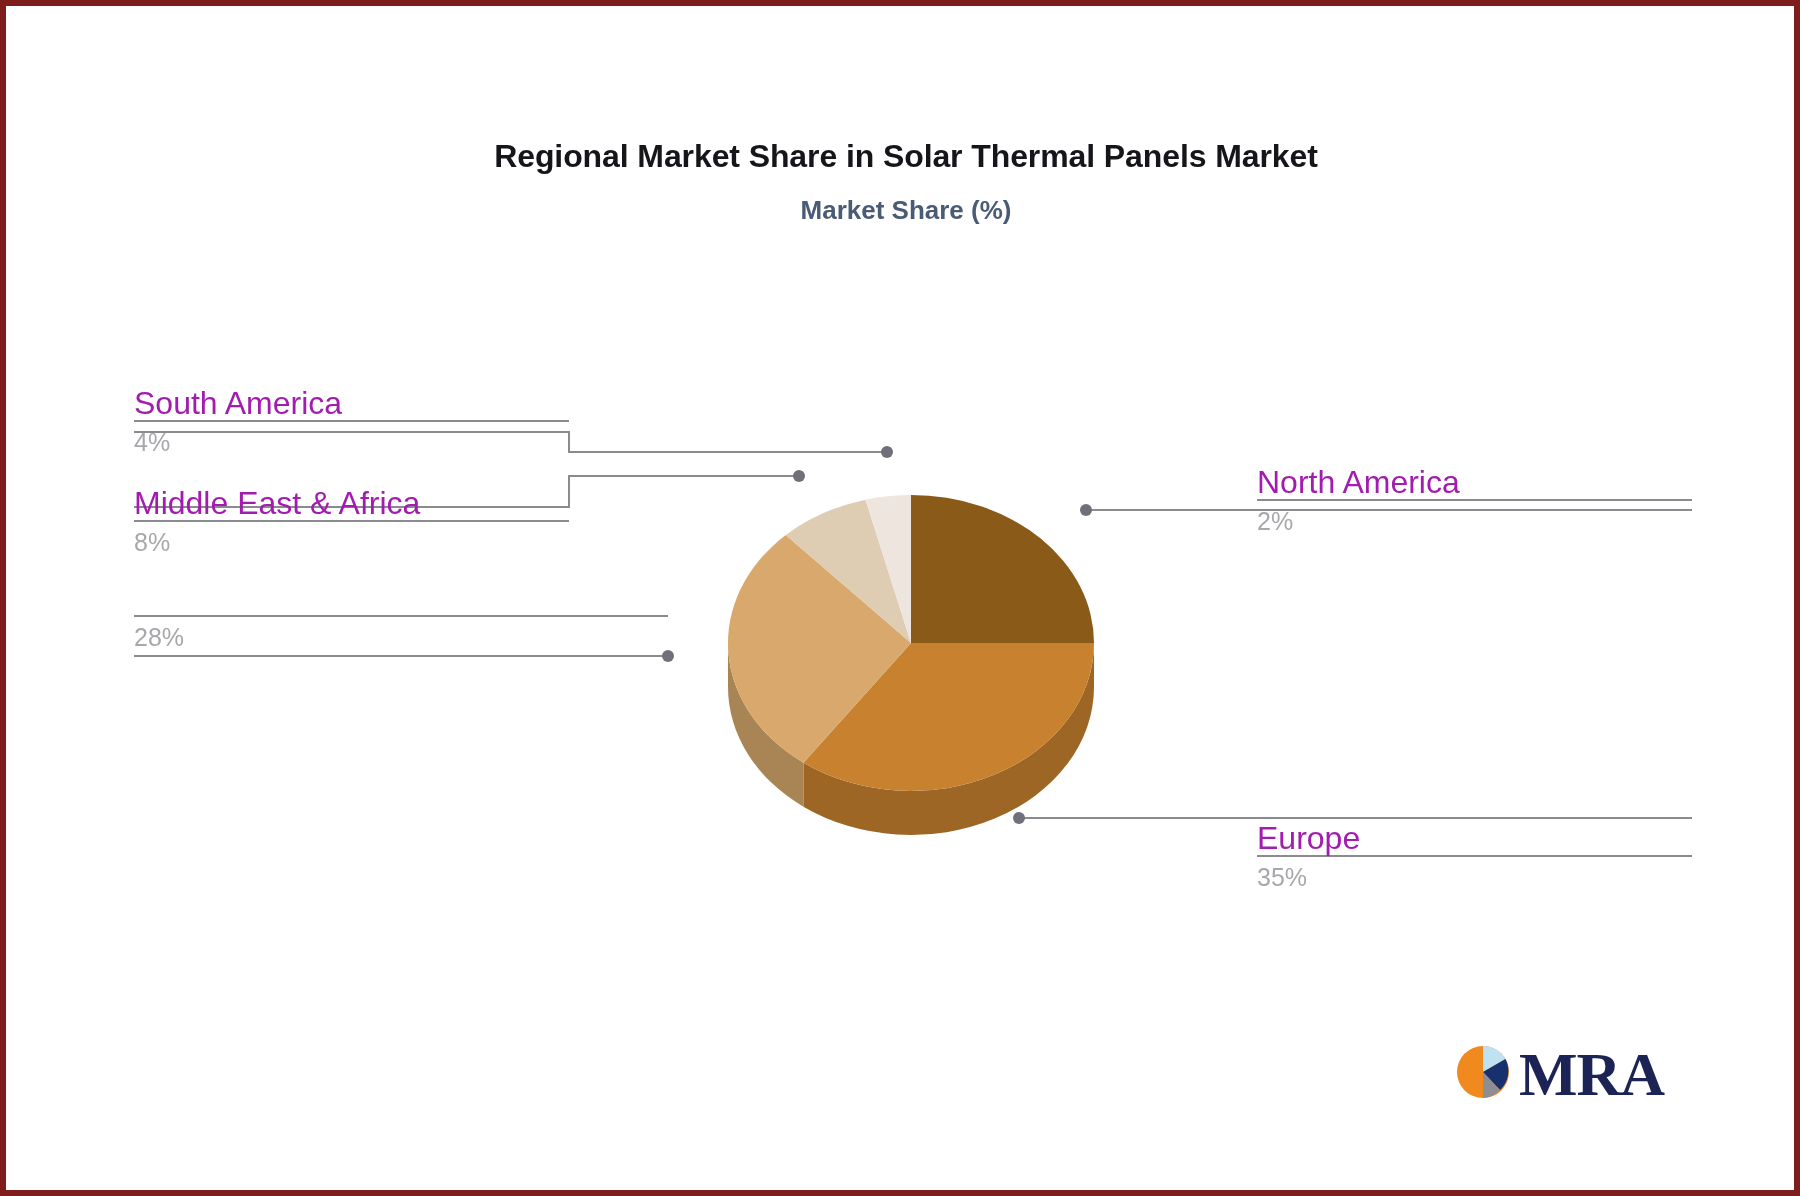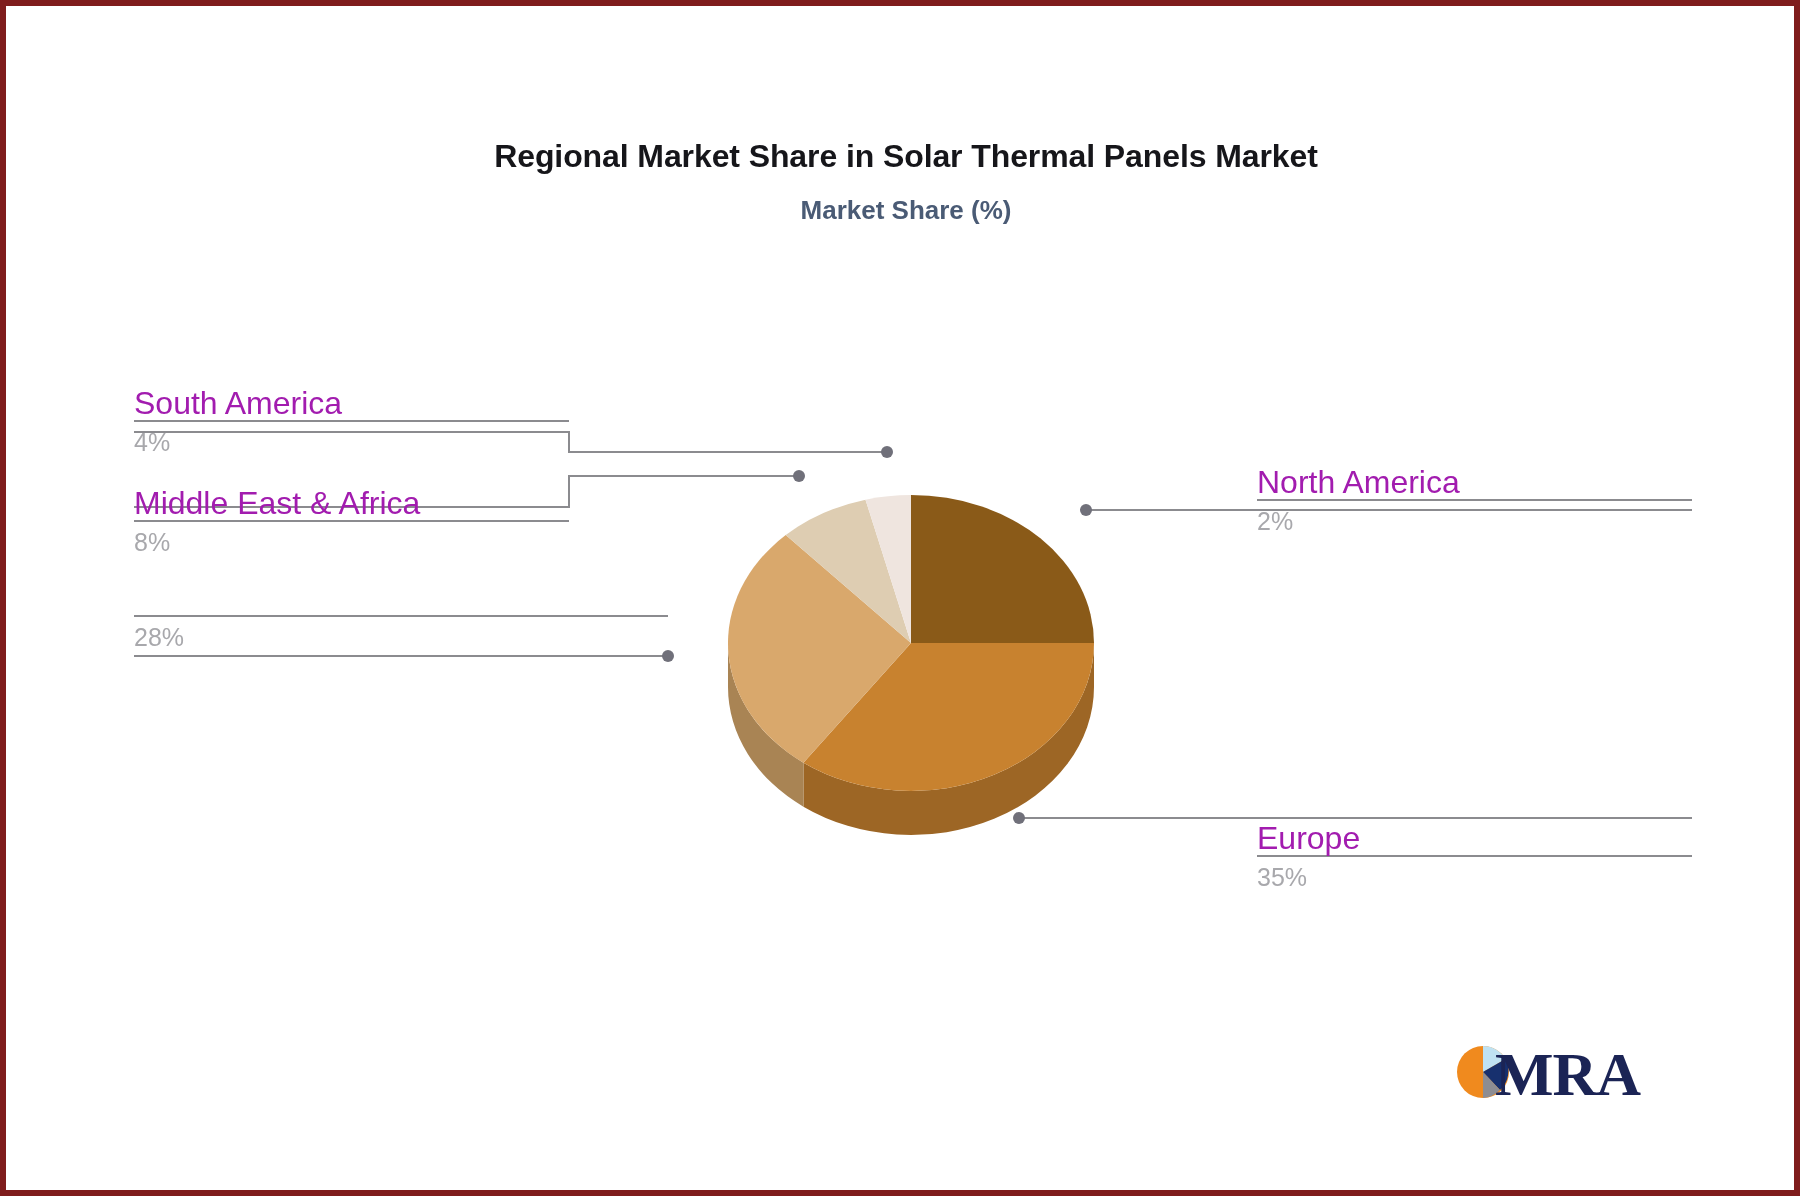--- a/index.html
+++ b/index.html
@@ -81,21 +81,21 @@
 
   #mra-logo {
     position: absolute;
     left: 1449px;
     top: 1035px;
     width: 205px;
     height: 72px;
   }
   #logo-text {
     position: absolute;
-    left: 40px;
+    left: 64px;
     top: -2px;
     font-family: "Liberation Serif", serif;
     font-size: 62px;
     font-weight: bold;
     color: #1b2455;
     letter-spacing: -1px;
   }
 </style>
 </head>
 <body>

